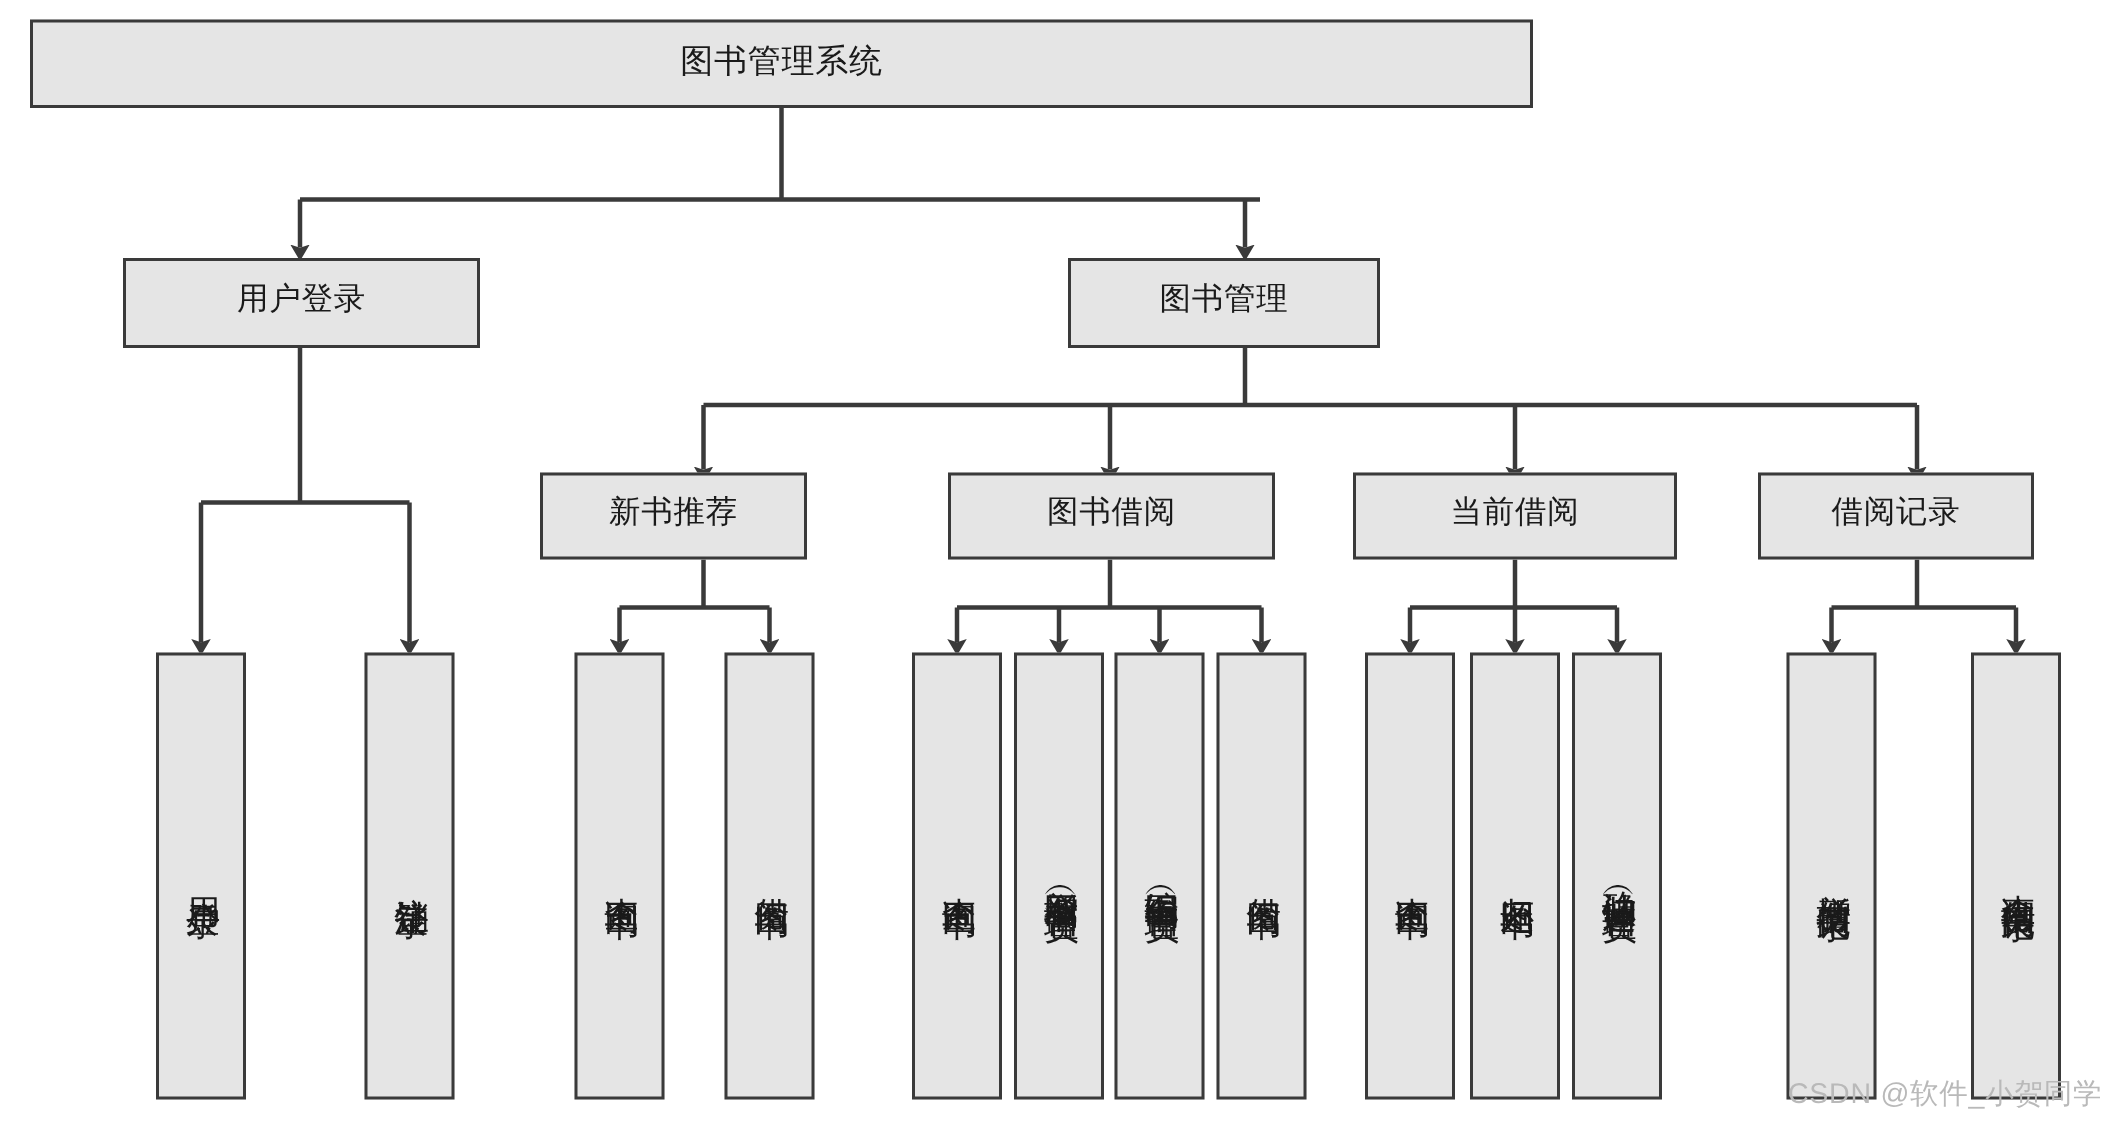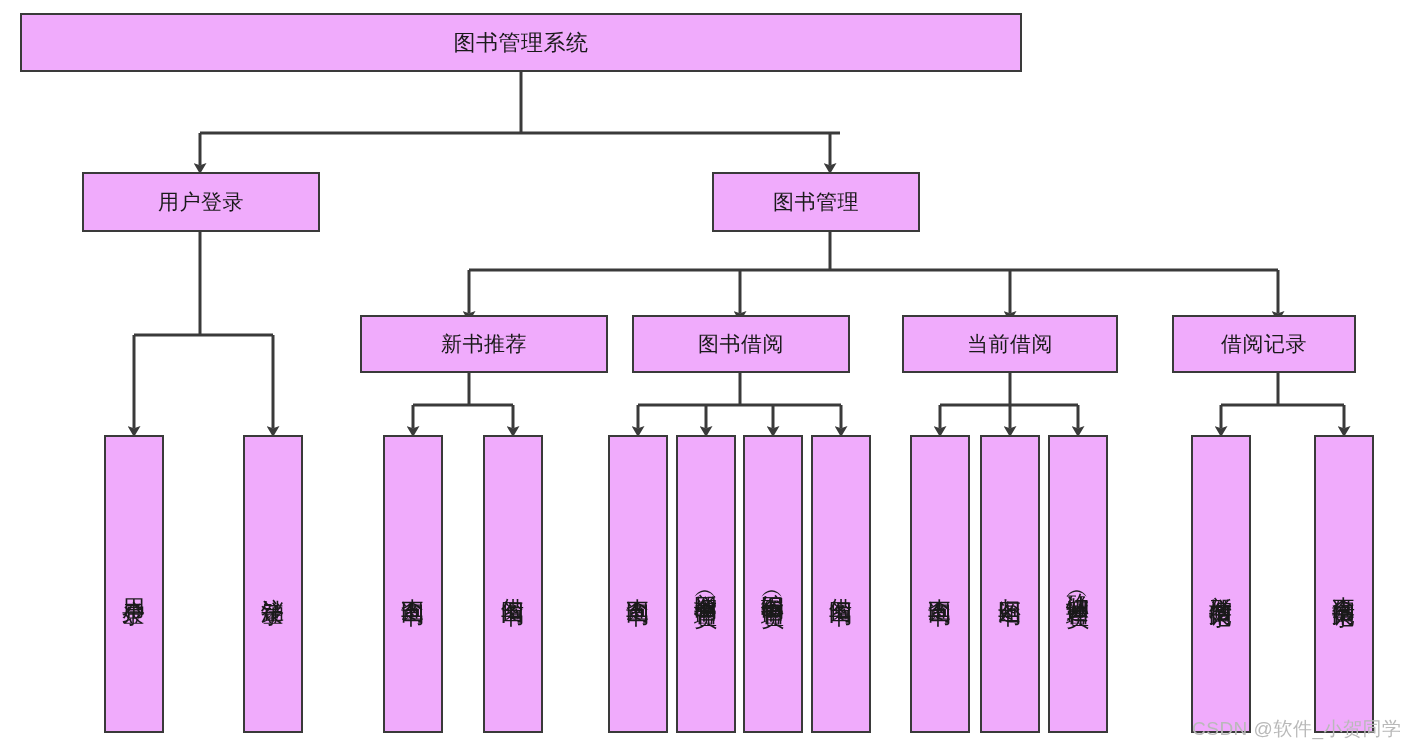--- a/index.html
+++ b/index.html
@@ -21,26 +21,27 @@
     position: absolute;
     left: 0;
     top: 0;
     width: 1405px;
     height: 747px;
     pointer-events: none;
   }
   .node {
     position: absolute;
     box-sizing: border-box;
-    background: #f0abfc;
+    background: #e5e5e5;
     border: 2px solid #3a3a3a;
     display: flex;
     align-items: center;
     justify-content: center;
     color: #1a1a1a;
+    font-family: Liberation Mono, monospace;
   }
   .node .label {
     display: block;
     text-align: center;
     line-height: 1.18;
     letter-spacing: 0.5px;
   }
   
   .node.horiz .label {
     font-size: 21px;
@@ -132,21 +133,21 @@
   </div>
 
   <div class="node horiz" style="left:82px; top:172px; width:238px; height:60px;">
     <span class="label">用户登录</span>
   </div>
 
   <div class="node horiz" style="left:712px; top:172px; width:208px; height:60px;">
     <span class="label">图书管理</span>
   </div>
 
-  <div class="node horiz" style="left:360px; top:315px; width:248px; height:58px;">
+  <div class="node horiz" style="left:360px; top:315px; width:178px; height:58px;">
     <span class="label">新书推荐</span>
   </div>
 
   <div class="node horiz" style="left:902px; top:315px; width:216px; height:58px;">
     <span class="label">当前借阅</span>
   </div>
 
   <div class="node horiz" style="left:632px; top:315px; width:218px; height:58px;">
     <span class="label">图书借阅</span>
   </div>

